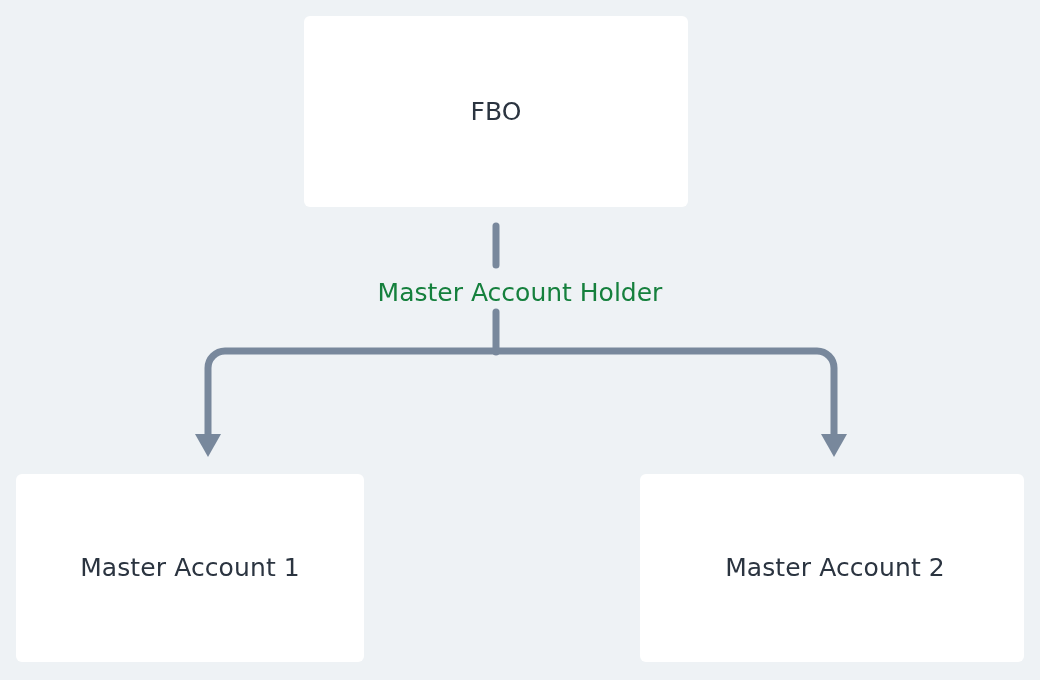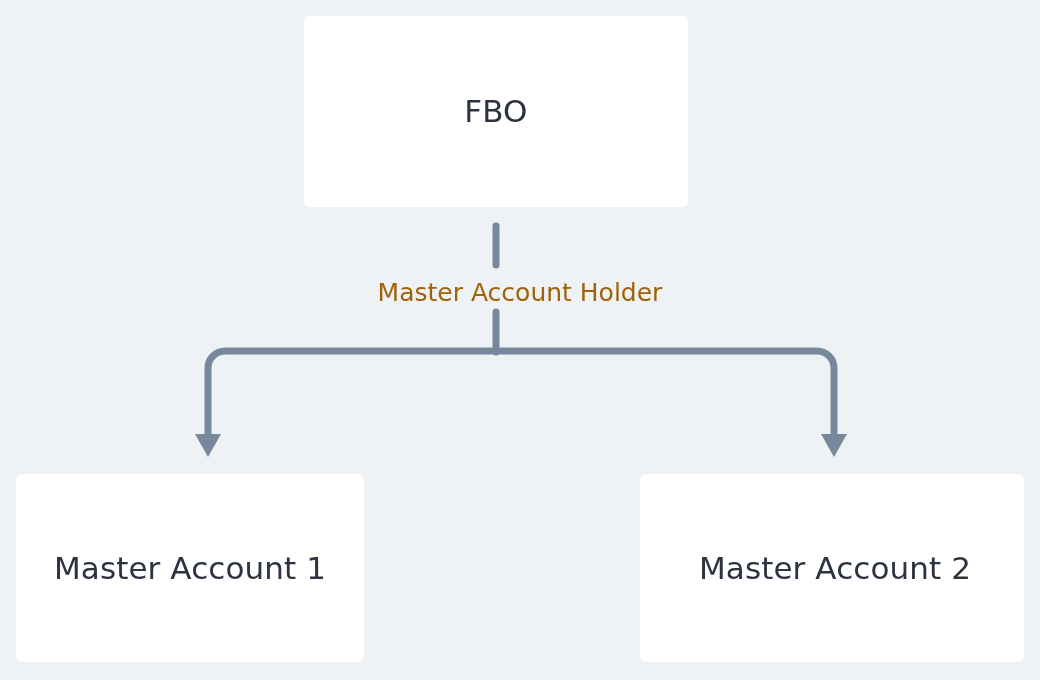--- a/index.html
+++ b/index.html
@@ -28,21 +28,21 @@
     border-radius: 6px;
     display: flex;
     flex-direction: column;
     align-items: center;
     justify-content: center;
     box-sizing: border-box;
     text-align: center;
     color: #2b3440;
   }
   .node-line {
-    font-size: 31px;
+    font-size: 25px;
     line-height: 1.42;
     letter-spacing: 0.1px;
     color: #2b3440;
     white-space: nowrap;
   }
 
   #node-fbo {
     left: 304px;
     top: 16px;
     width: 384px;
@@ -74,21 +74,21 @@
 
   
   #edge-label-master-account-holder {
     position: absolute;
     left: 0;
     top: 277px;
     width: 1040px;
     text-align: center;
     font-size: 25px;
     line-height: 1.0;
-    color: #a16207;
+    color: #15803d;
     white-space: nowrap;
   }
   #edge-label-master-account-holder .label-text {
     display: inline-block;
     background: #eef2f5;
     padding: 3px 10px;
   }
 </style>
 </head>
 <body>

